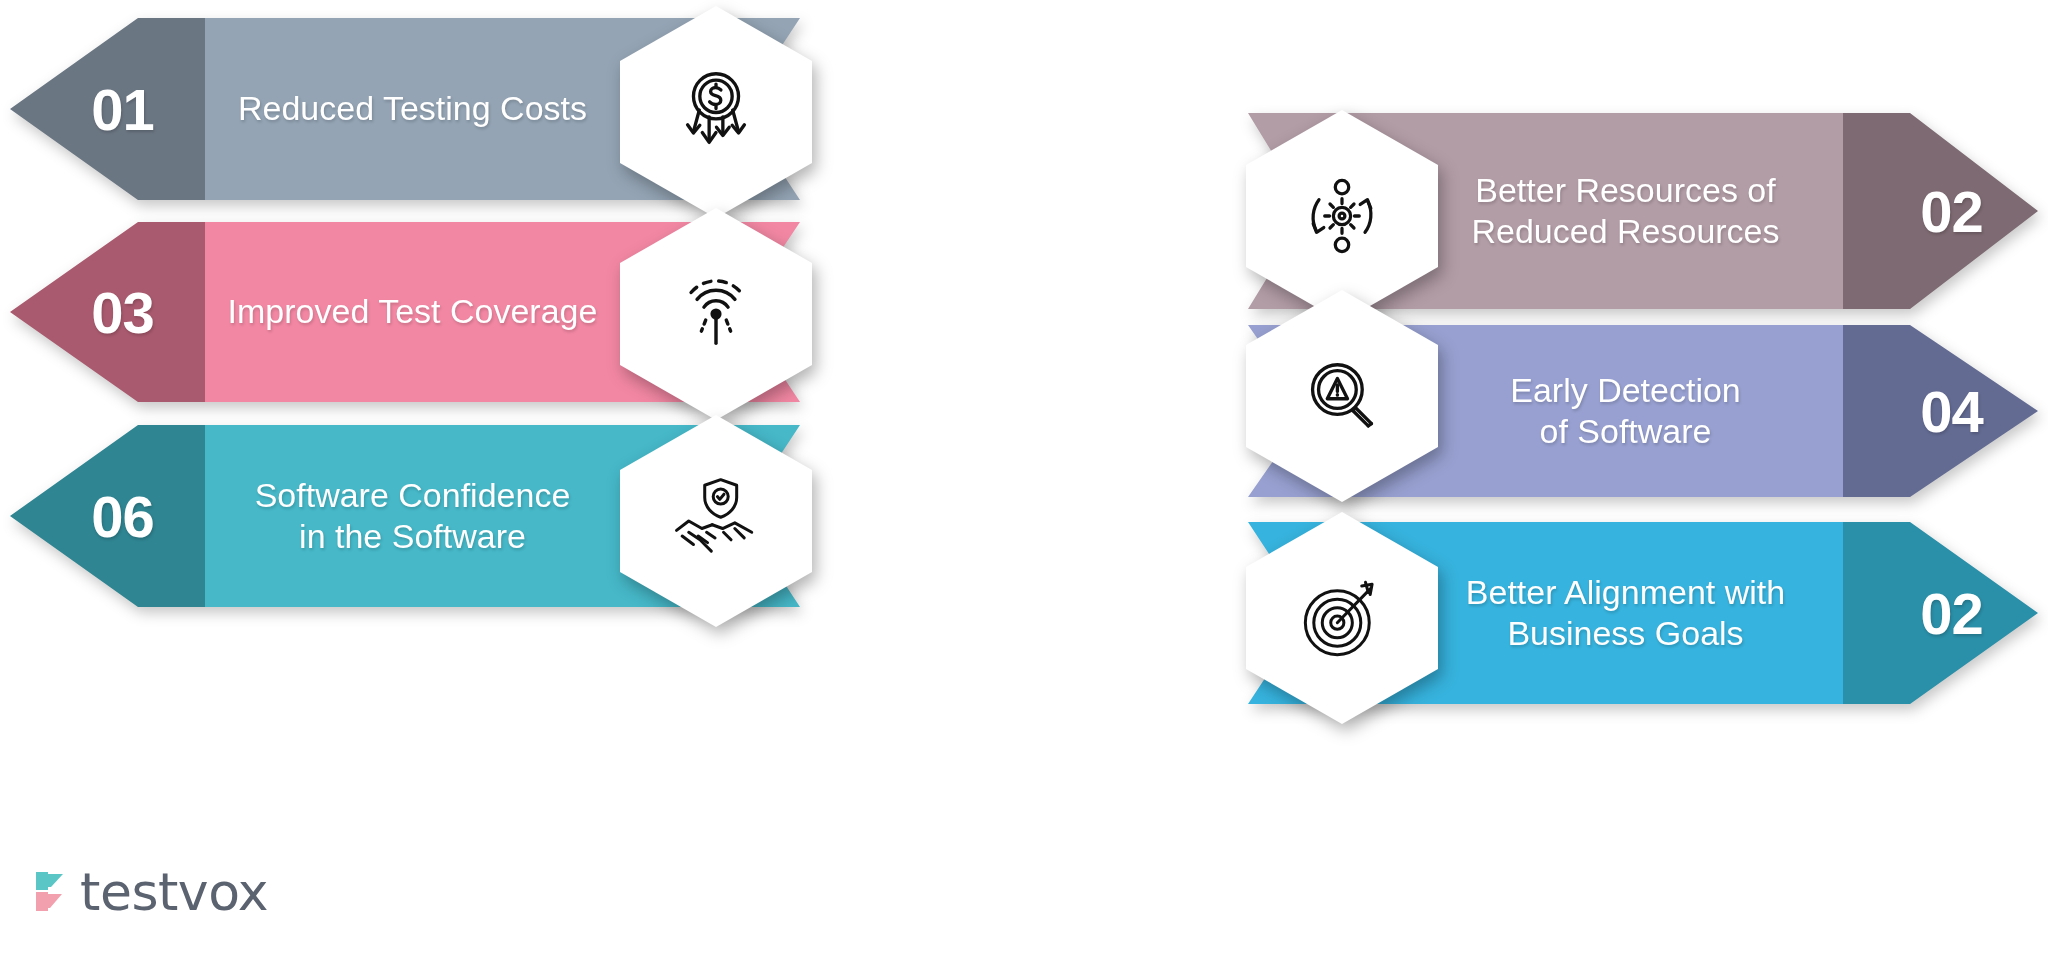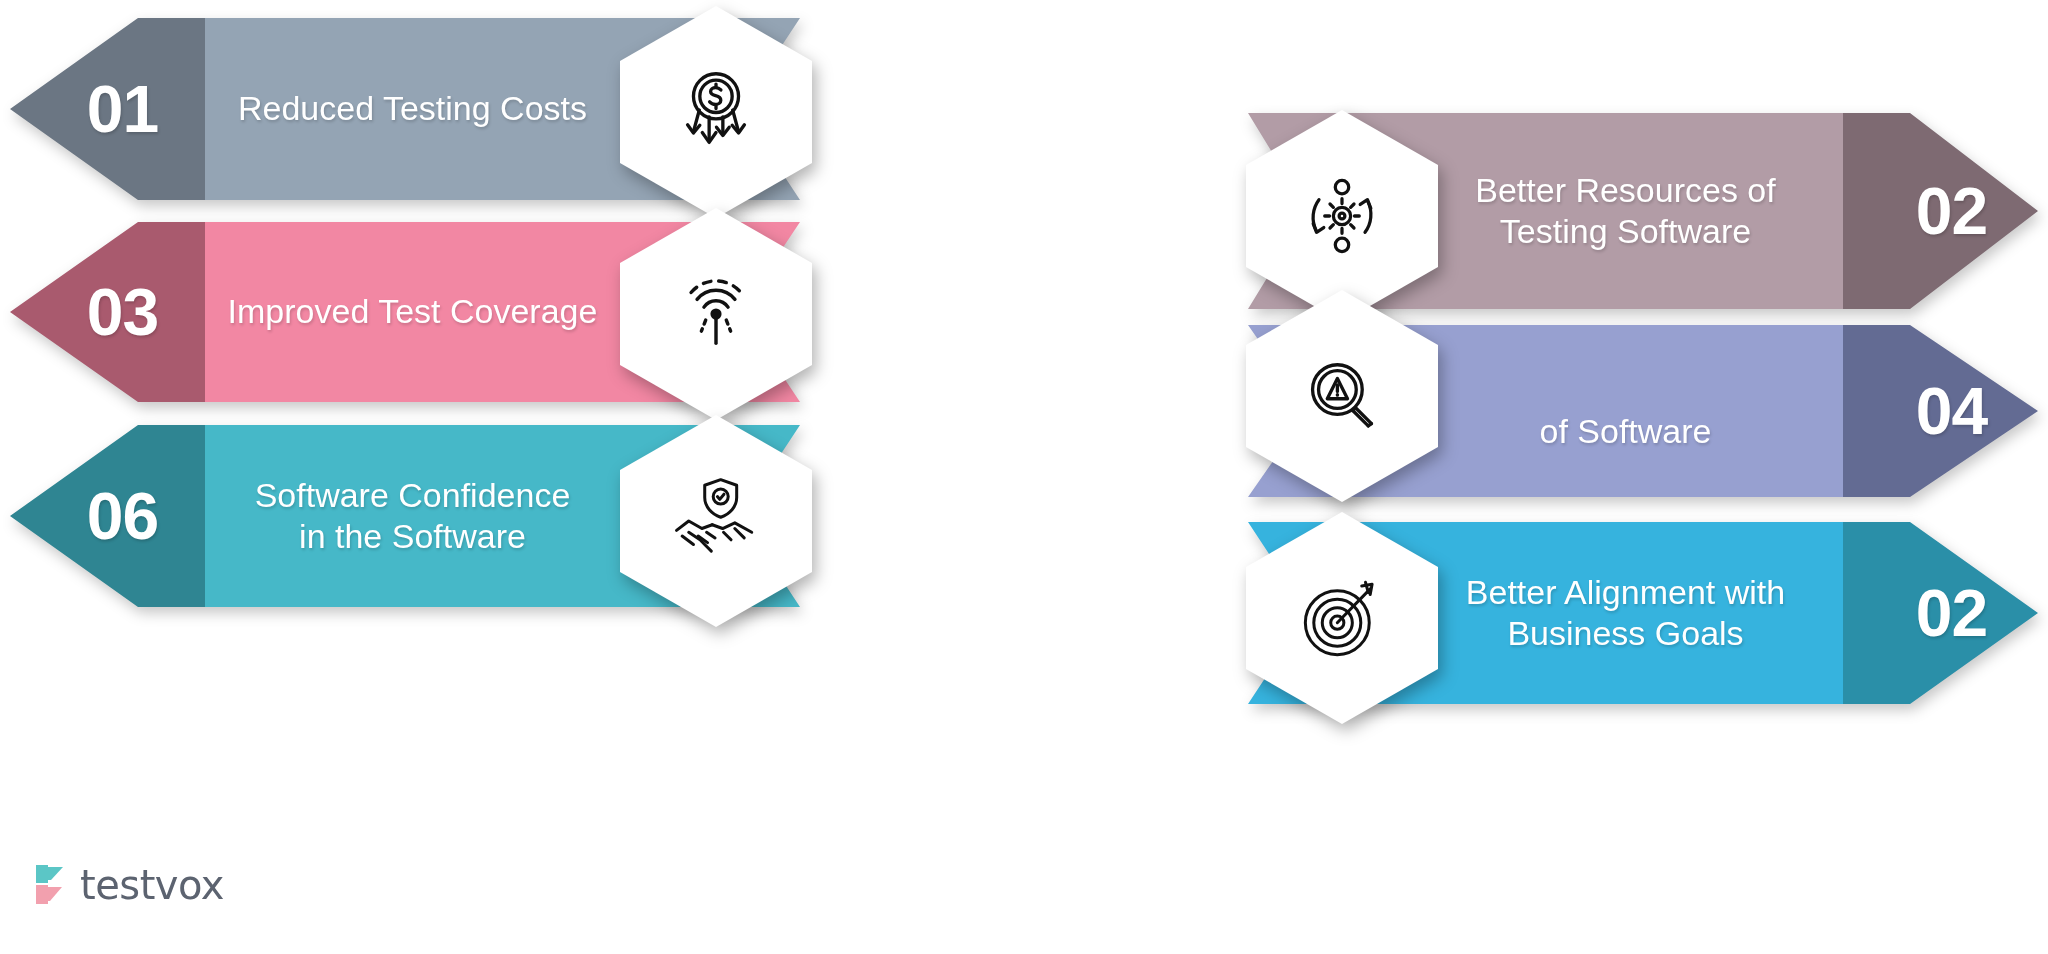--- a/index.html
+++ b/index.html
@@ -22,21 +22,21 @@
   }
 
   
   .clip-left  { clip-path: polygon(0% 50%, 128px 0%, 100% 0%, calc(100% - 60px) 50%, 100% 100%, 128px 100%); }
   
   .clip-right { clip-path: polygon(0% 0%, calc(100% - 128px) 0%, 100% 50%, calc(100% - 128px) 100%, 0% 100%, 60px 50%); }
 
   .num {
     position:absolute; top:0; bottom:0;
     display:flex; align-items:center; justify-content:center;
-    color:#ffffff; font-size:66px; font-weight:bold; letter-spacing:-1px;
+    color:#ffffff; font-size:58px; font-weight:bold; letter-spacing:-1px;
     text-shadow: 1px 2px 3px rgba(0,0,0,0.18);
   }
   .label {
     position:absolute; top:0; bottom:0;
     display:flex; align-items:center; justify-content:center;
     color:#ffffff; font-size:34px; line-height:1.22; text-align:center;
     text-shadow: 1px 2px 3px rgba(0,0,0,0.18);
     padding:12px 10px;
   }
 
@@ -51,21 +51,21 @@
   }
   .hex .glyph {
     position:absolute; inset:0;
     display:flex; align-items:center; justify-content:center;
   }
   .hex svg { display:block; }
 
   
   #logo { position:absolute; left:32px; top:862px; display:flex; align-items:center; gap:10px; }
   #logo .mark { width:38px; height:44px; }
-  #logo .word { font-size:40px; color:#5c6370; letter-spacing:-0.5px; font-family:"DejaVu Sans", sans-serif; }
+  #logo .word { font-size:52px; color:#5c6370; letter-spacing:-0.5px; font-family:"DejaVu Sans", sans-serif; }
 </style>
 </head>
 <body>
 
 <div id="stage">
     <div class="bar" style="left: 10px; top: 18px; width: 790px; height: 182px;">
       <div class="shape">
         <div class="clip-left" style="position: absolute; inset: 0px;">
           <div class="seg" style="background: rgb(148, 164, 180); left: 195px; right: 0px;"></div>
           <div class="seg" style="background: rgb(107, 118, 131); left: 0px; width: 195px;"></div>
@@ -97,21 +97,21 @@
     </div>
     <div class="bar" style="left: 1248px; top: 113px; width: 790px; height: 196px;">
       <div class="shape">
         <div class="clip-right" style="position: absolute; inset: 0px;">
           <div class="seg" style="background: rgb(178, 156, 166); left: 0px; right: 195px;"></div>
           <div class="seg" style="background: rgb(126, 106, 114); right: 0px; width: 195px;"></div>
         </div>
       </div>
       <div class="num" style="right: 0px; width: 173px;">02</div>
       <div class="label" style="left: 170px; width: 415px;">
-        <span><span>Better Resources of</span><br><span>Testing Software</span></span>
+        <span><span>Better Resources of</span><br><span>Reduced Resources</span></span>
       </div>
     </div>
     <div class="hex" style="left: 1246px; top: 110px;">
       <div class="hexbg"></div>
       <div class="glyph">
     <svg viewBox="0 0 100 100" width="96" height="96" fill="none" stroke="#111" stroke-width="3.4" stroke-linecap="round" stroke-linejoin="round">
       <circle cx="50" cy="50" r="9"></circle>
       <circle cx="50" cy="50" r="3"></circle>
       <path d="M50 37v-5M50 68v-5M37 50h-5M68 50h-5M41 41l-3.5-3.5M62.5 62.5 59 59M59 41l3.5-3.5M37.5 62.5 41 59"></path>
       <circle cx="50" cy="20" r="7"></circle>
@@ -151,21 +151,21 @@
     </div>
     <div class="bar" style="left: 1248px; top: 325px; width: 790px; height: 172px;">
       <div class="shape">
         <div class="clip-right" style="position: absolute; inset: 0px;">
           <div class="seg" style="background: rgb(151, 160, 208); left: 0px; right: 195px;"></div>
           <div class="seg" style="background: rgb(99, 107, 147); right: 0px; width: 195px;"></div>
         </div>
       </div>
       <div class="num" style="right: 0px; width: 173px;">04</div>
       <div class="label" style="left: 170px; width: 415px;">
-        <span><br><span>of Software</span></span>
+        <span><span>Early Detection</span><br><span>of Software</span></span>
       </div>
     </div>
     <div class="hex" style="left: 1246px; top: 290px;">
       <div class="hexbg"></div>
       <div class="glyph">
     <svg viewBox="0 0 100 100" width="92" height="92" fill="none" stroke="#111" stroke-width="3.6" stroke-linecap="round" stroke-linejoin="round">
       <circle cx="45" cy="43" r="27"></circle>
       <circle cx="45" cy="43" r="20.5"></circle>
       <path d="M45 31 L56 53 L34 53 Z"></path>
       <path d="M45 38v7M45 48.5v.6"></path>

